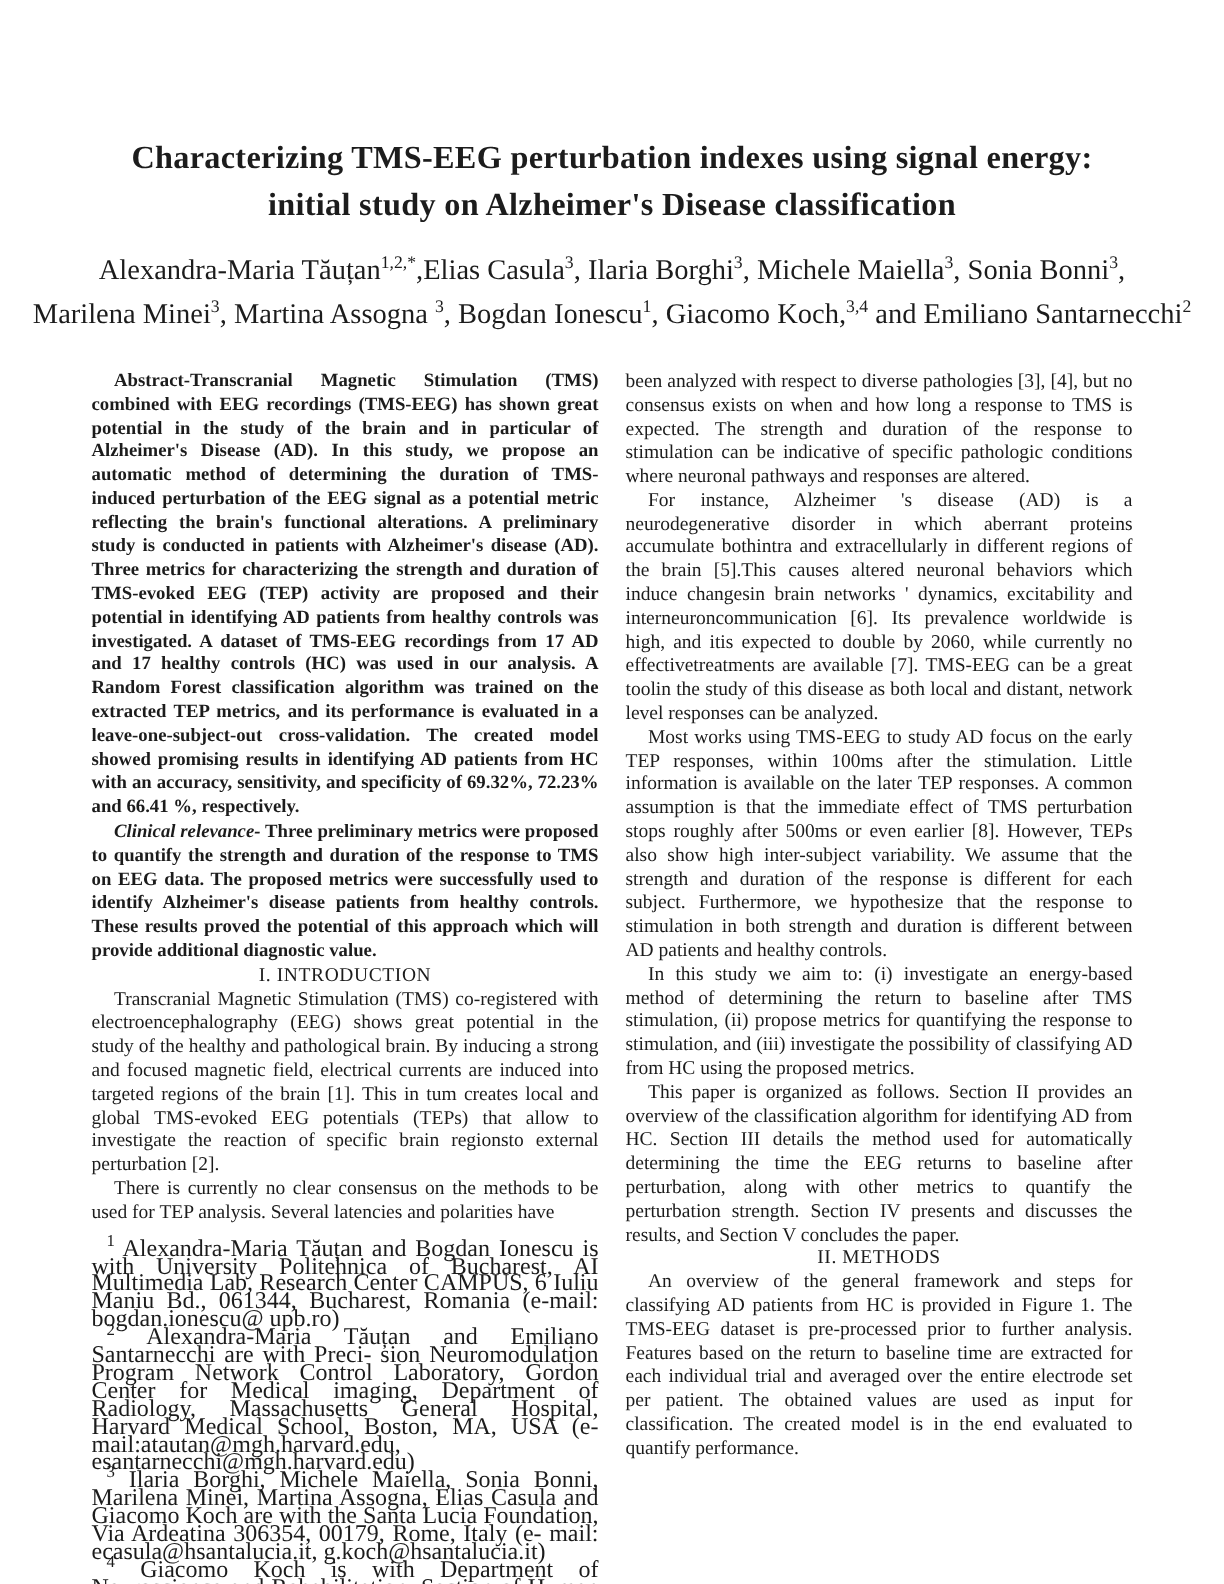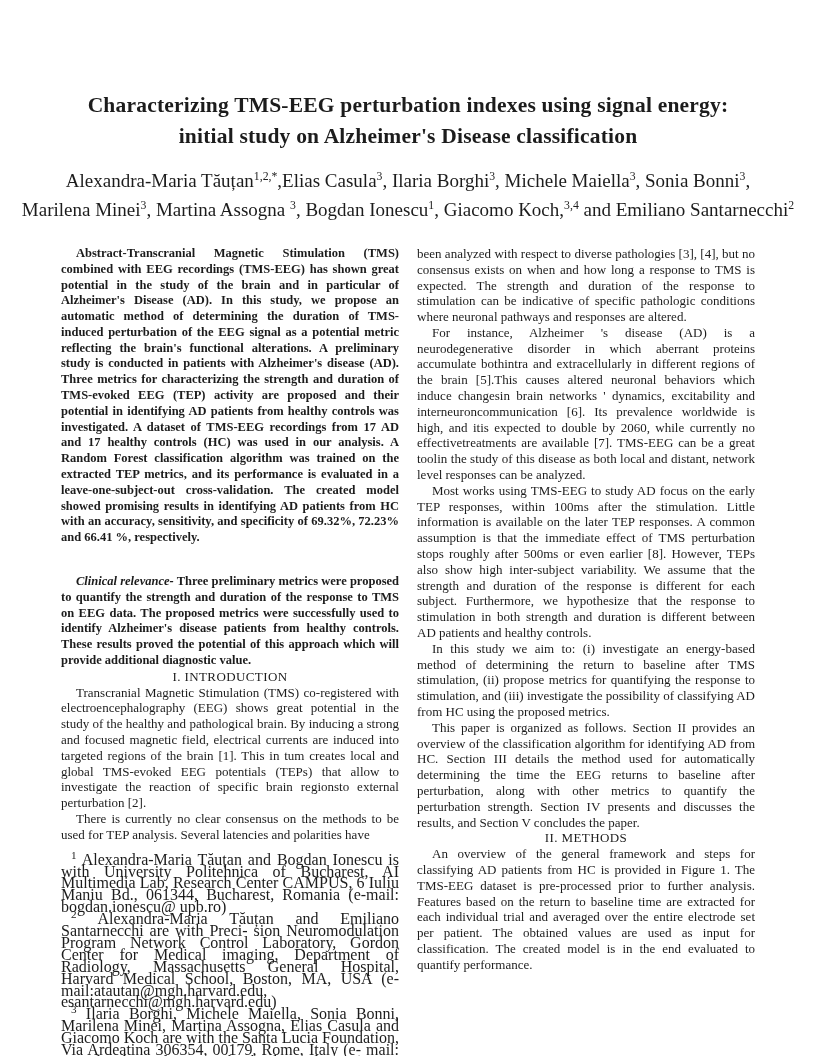--- a/index.html
+++ b/index.html
@@ -58,21 +58,21 @@
   }
   p.abstract {
     font-weight: bold;
     font-size: 12.5px;
     line-height: 15.8px;
   }
   p.clinical {
     font-weight: bold;
     font-size: 12.5px;
     line-height: 15.8px;
-    margin-top: 28px;
+    margin-top: 1px;
   }
   .clinical .lead {
     font-style: italic;
   }
   .section-heading {
     text-align: center;
     font-size: 13.2px;
     margin: 12px 0 8px 0;
     text-indent: 0 !important;
     letter-spacing: 0.4px;

